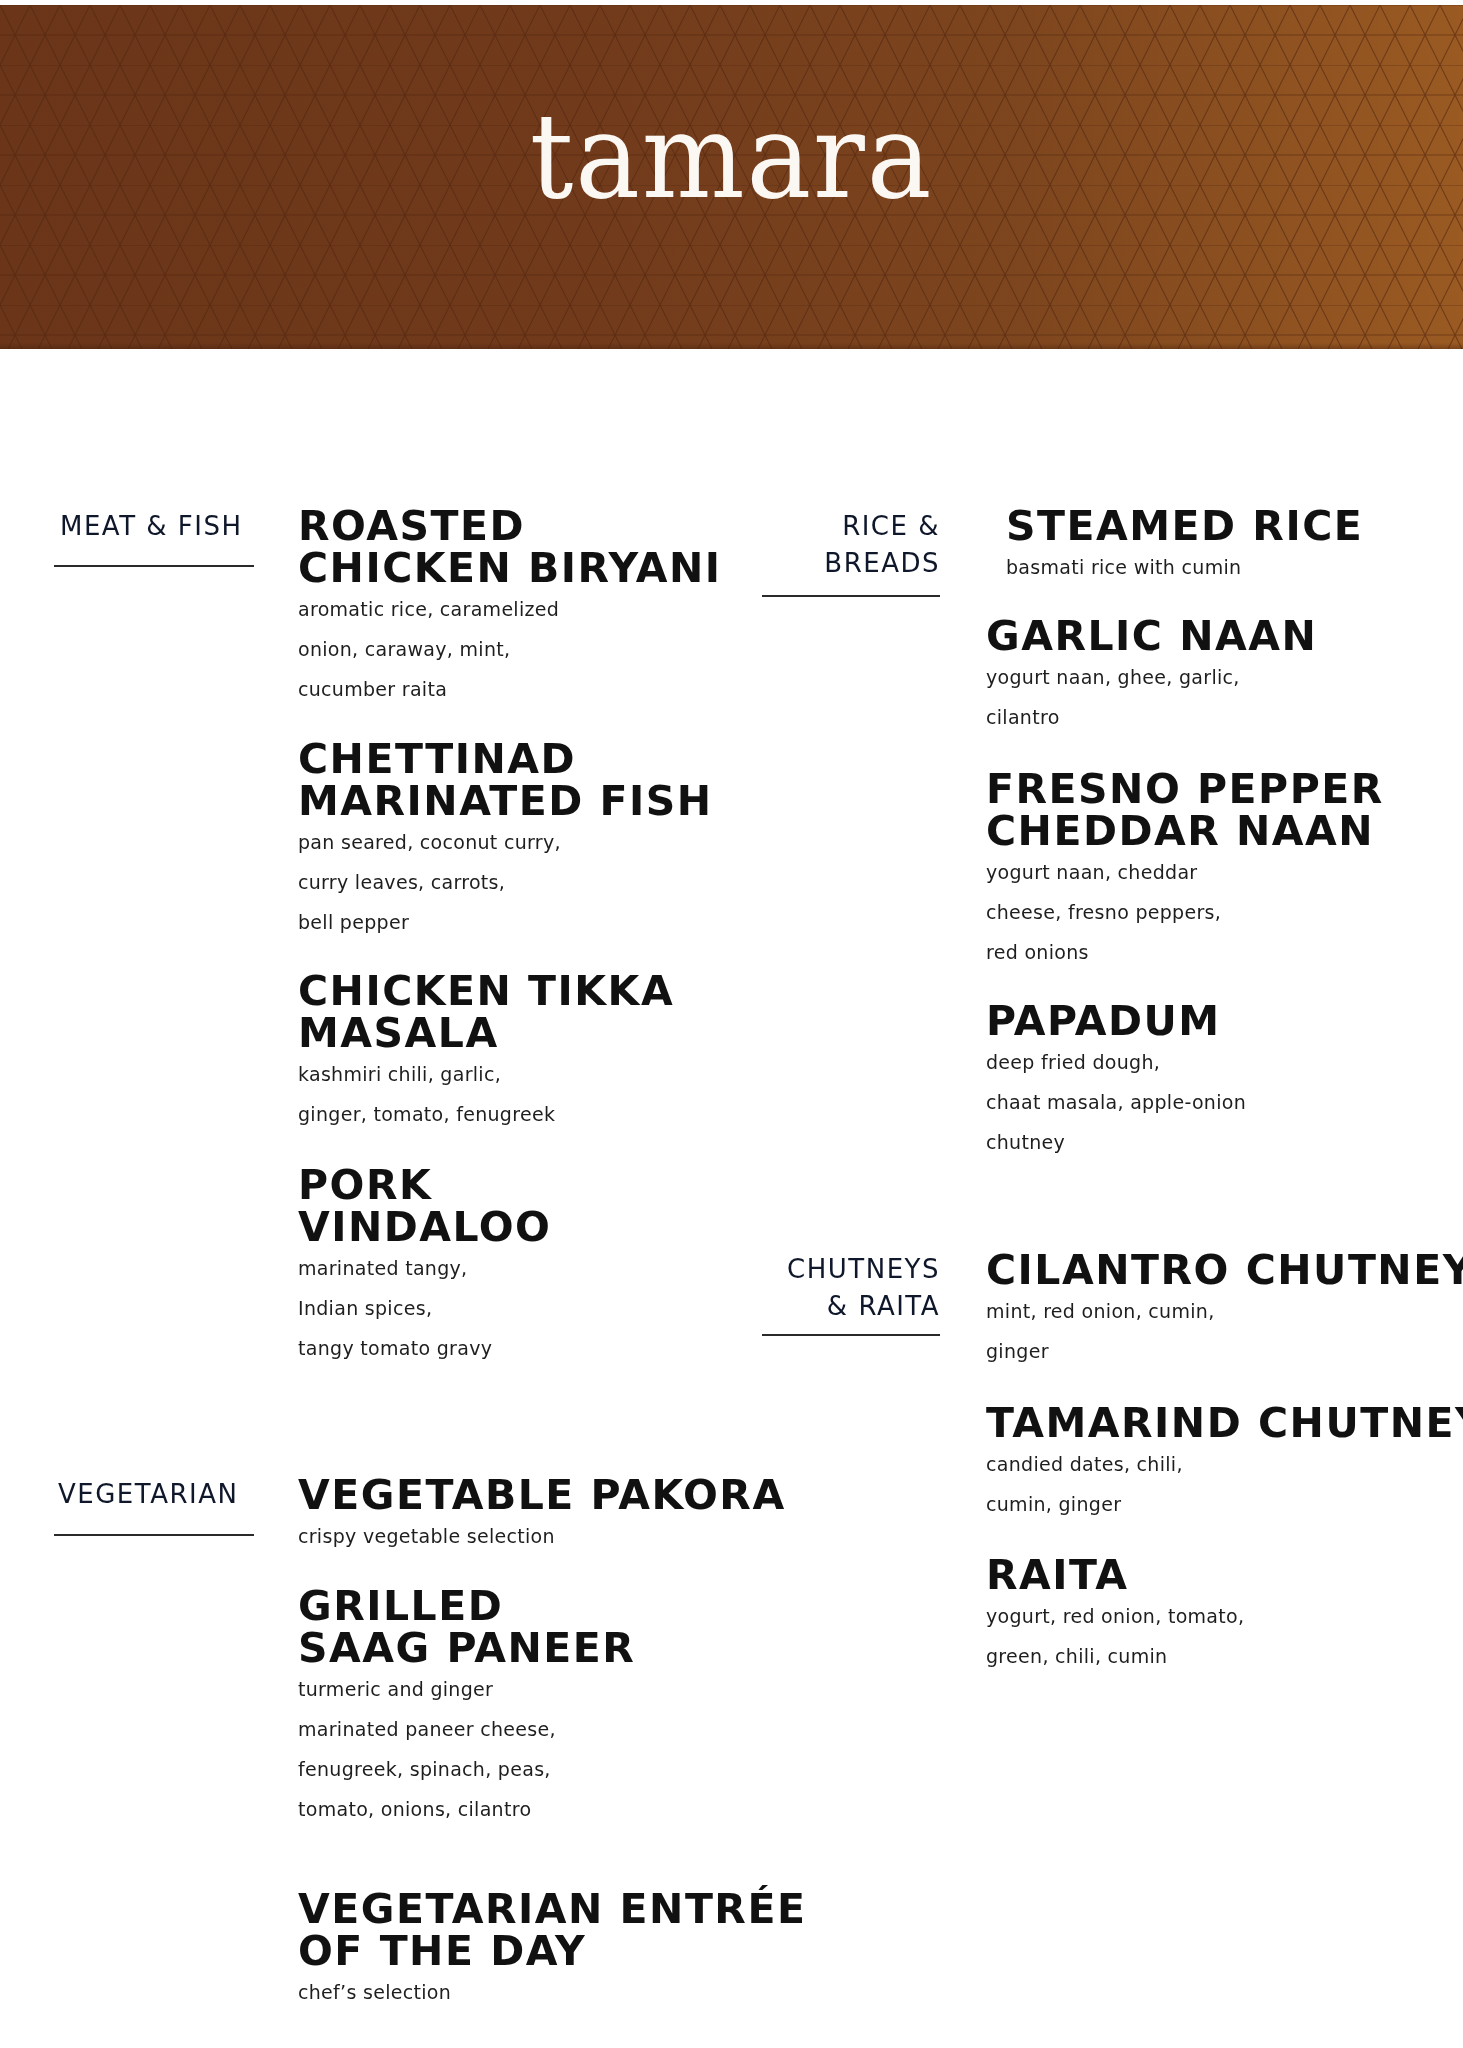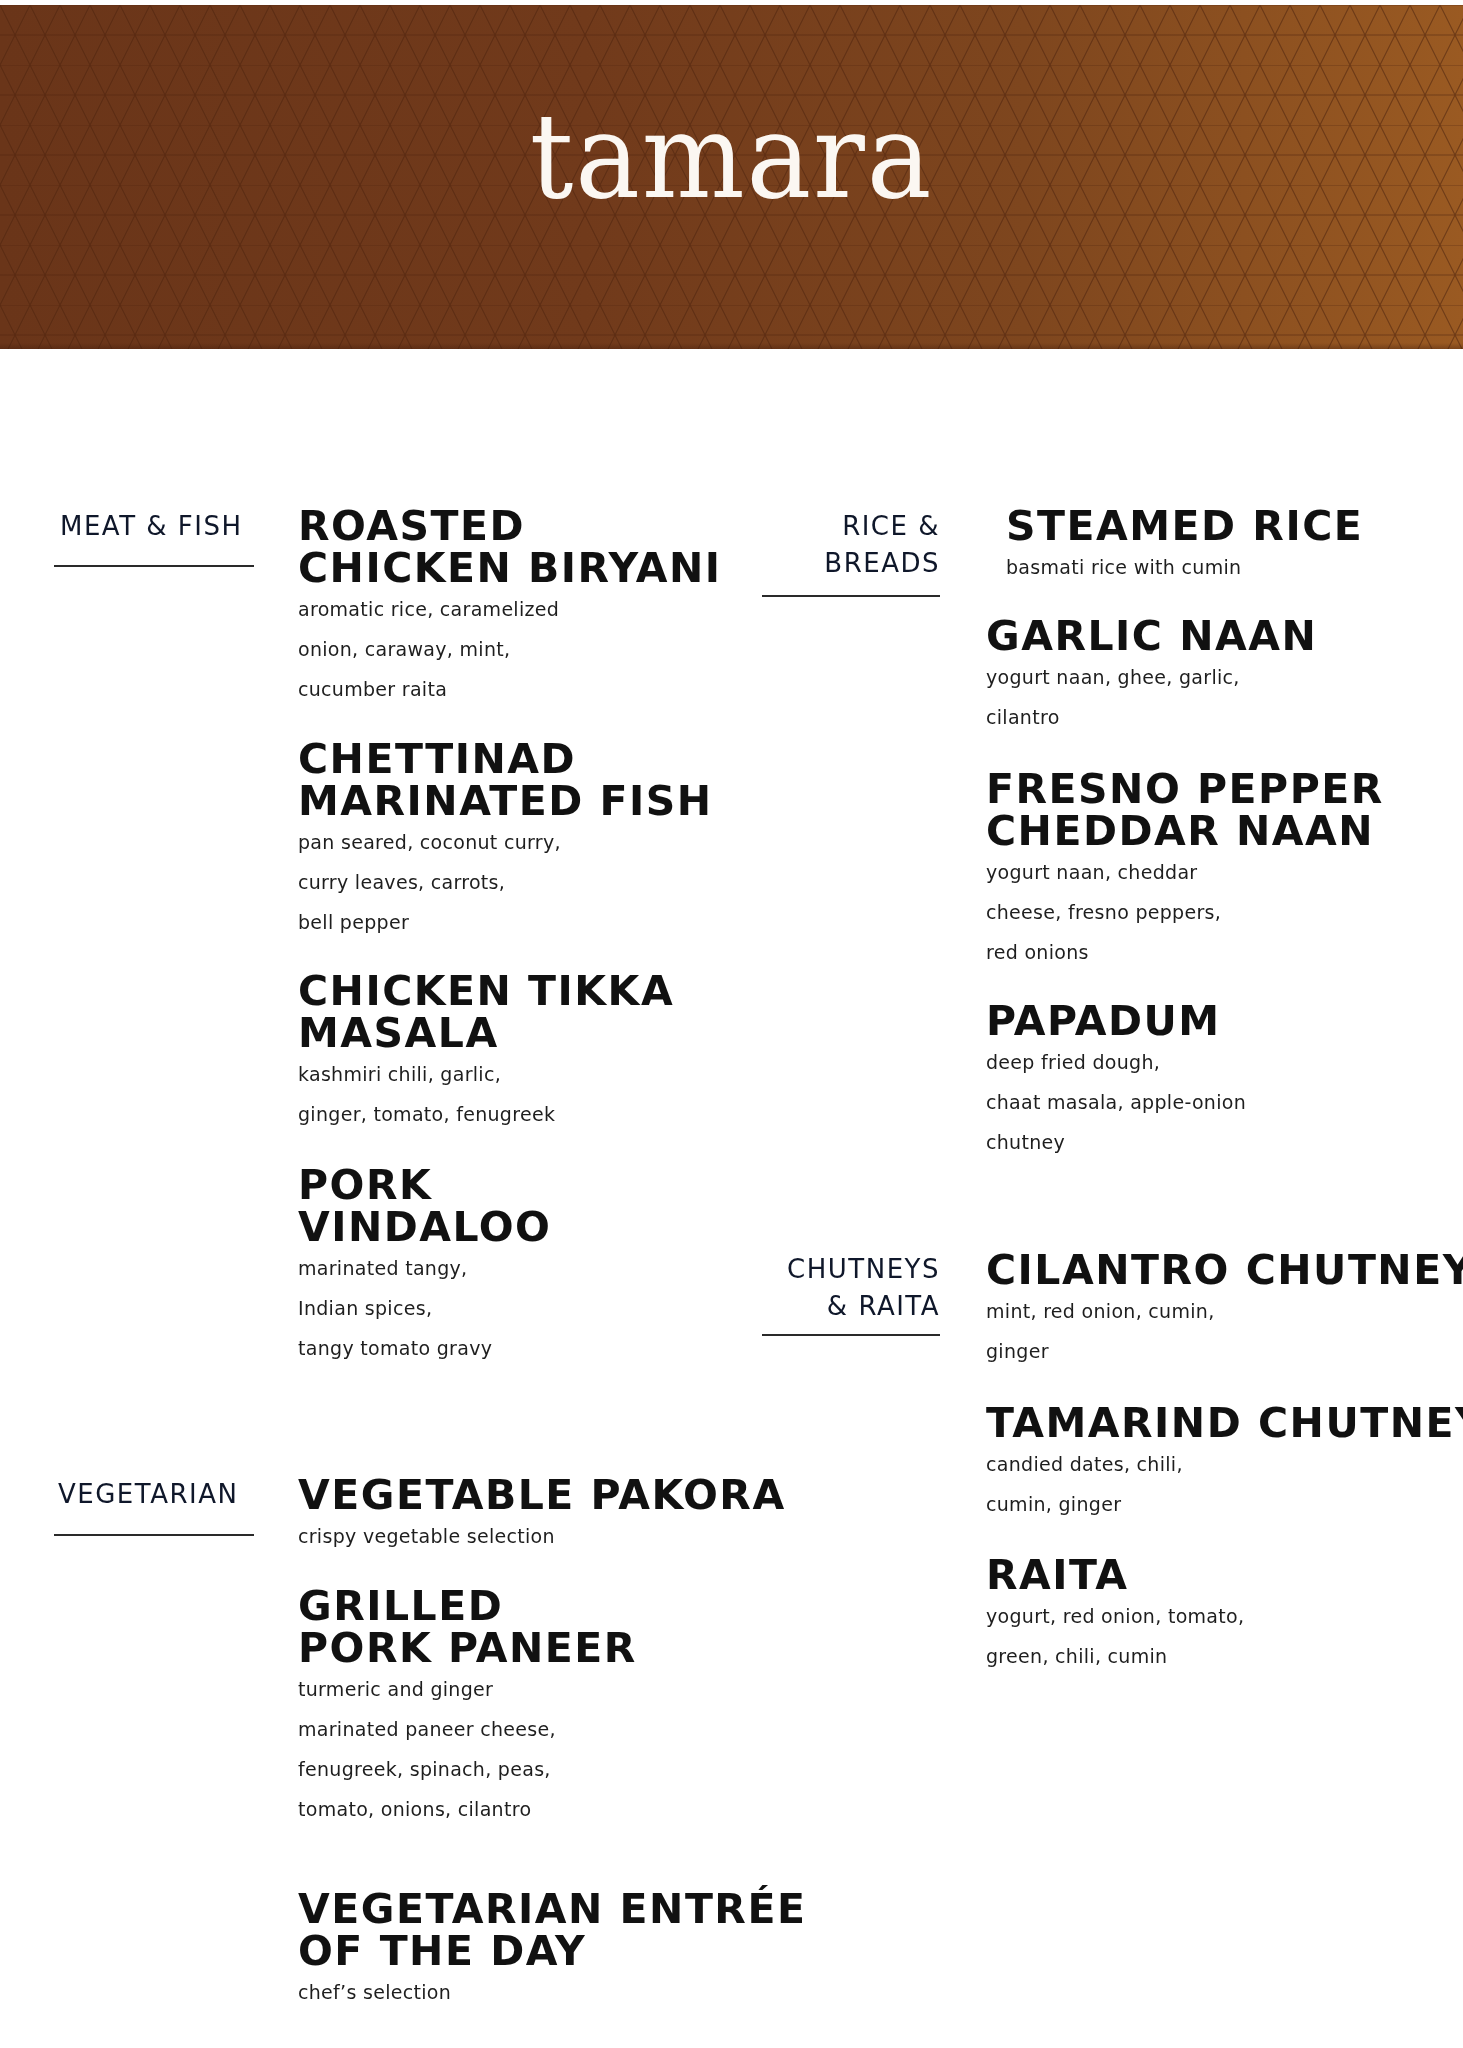--- a/index.html
+++ b/index.html
@@ -118,21 +118,21 @@
     <span class="line">VEGETABLE PAKORA</span>
   </div>
   <div class="item-desc">
     <span class="line">crispy vegetable selection</span>
   </div>
 </div>
 
 <div class="item" style="left:298px; top:1585px;">
   <div class="item-name">
     <span class="line">GRILLED</span>
-    <span class="line">PORK PANEER</span>
+    <span class="line">SAAG PANEER</span>
   </div>
   <div class="item-desc">
     <span class="line">turmeric and ginger</span>
     <span class="line">marinated paneer cheese,</span>
     <span class="line">fenugreek, spinach, peas,</span>
     <span class="line">tomato, onions, cilantro</span>
   </div>
 </div>
 
 <div class="item" style="left:298px; top:1872px;margin-top:16px;">

